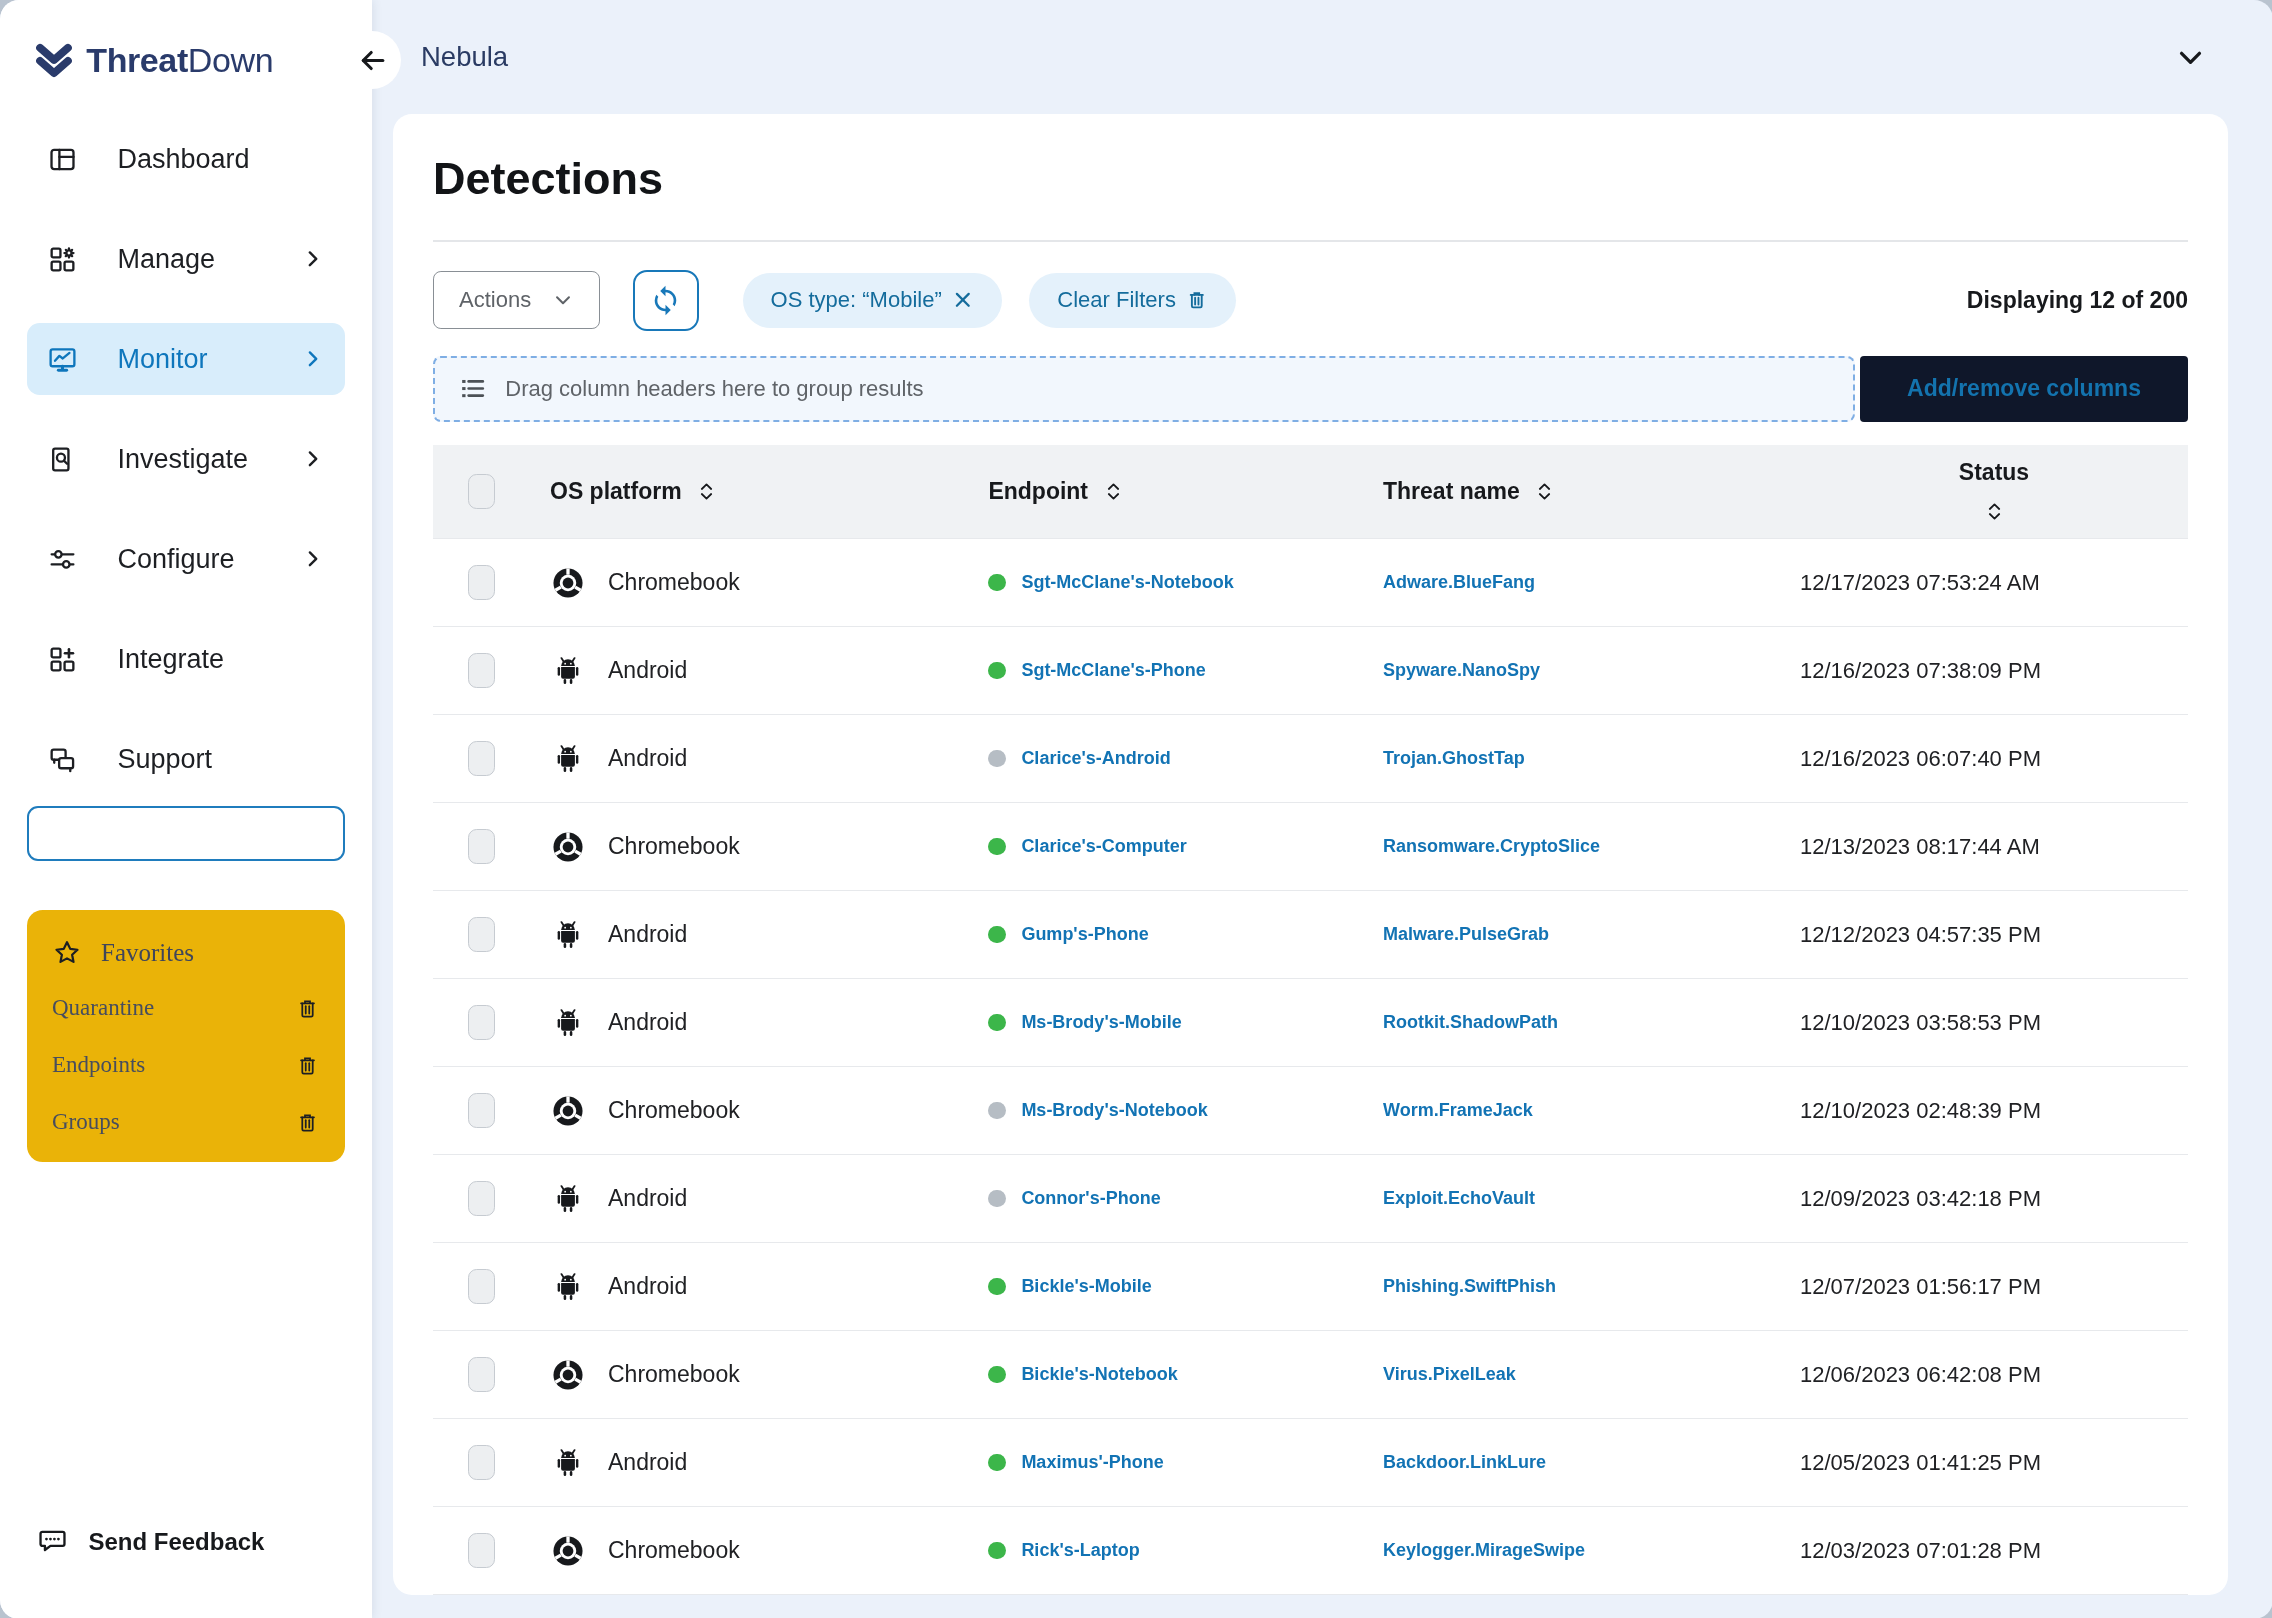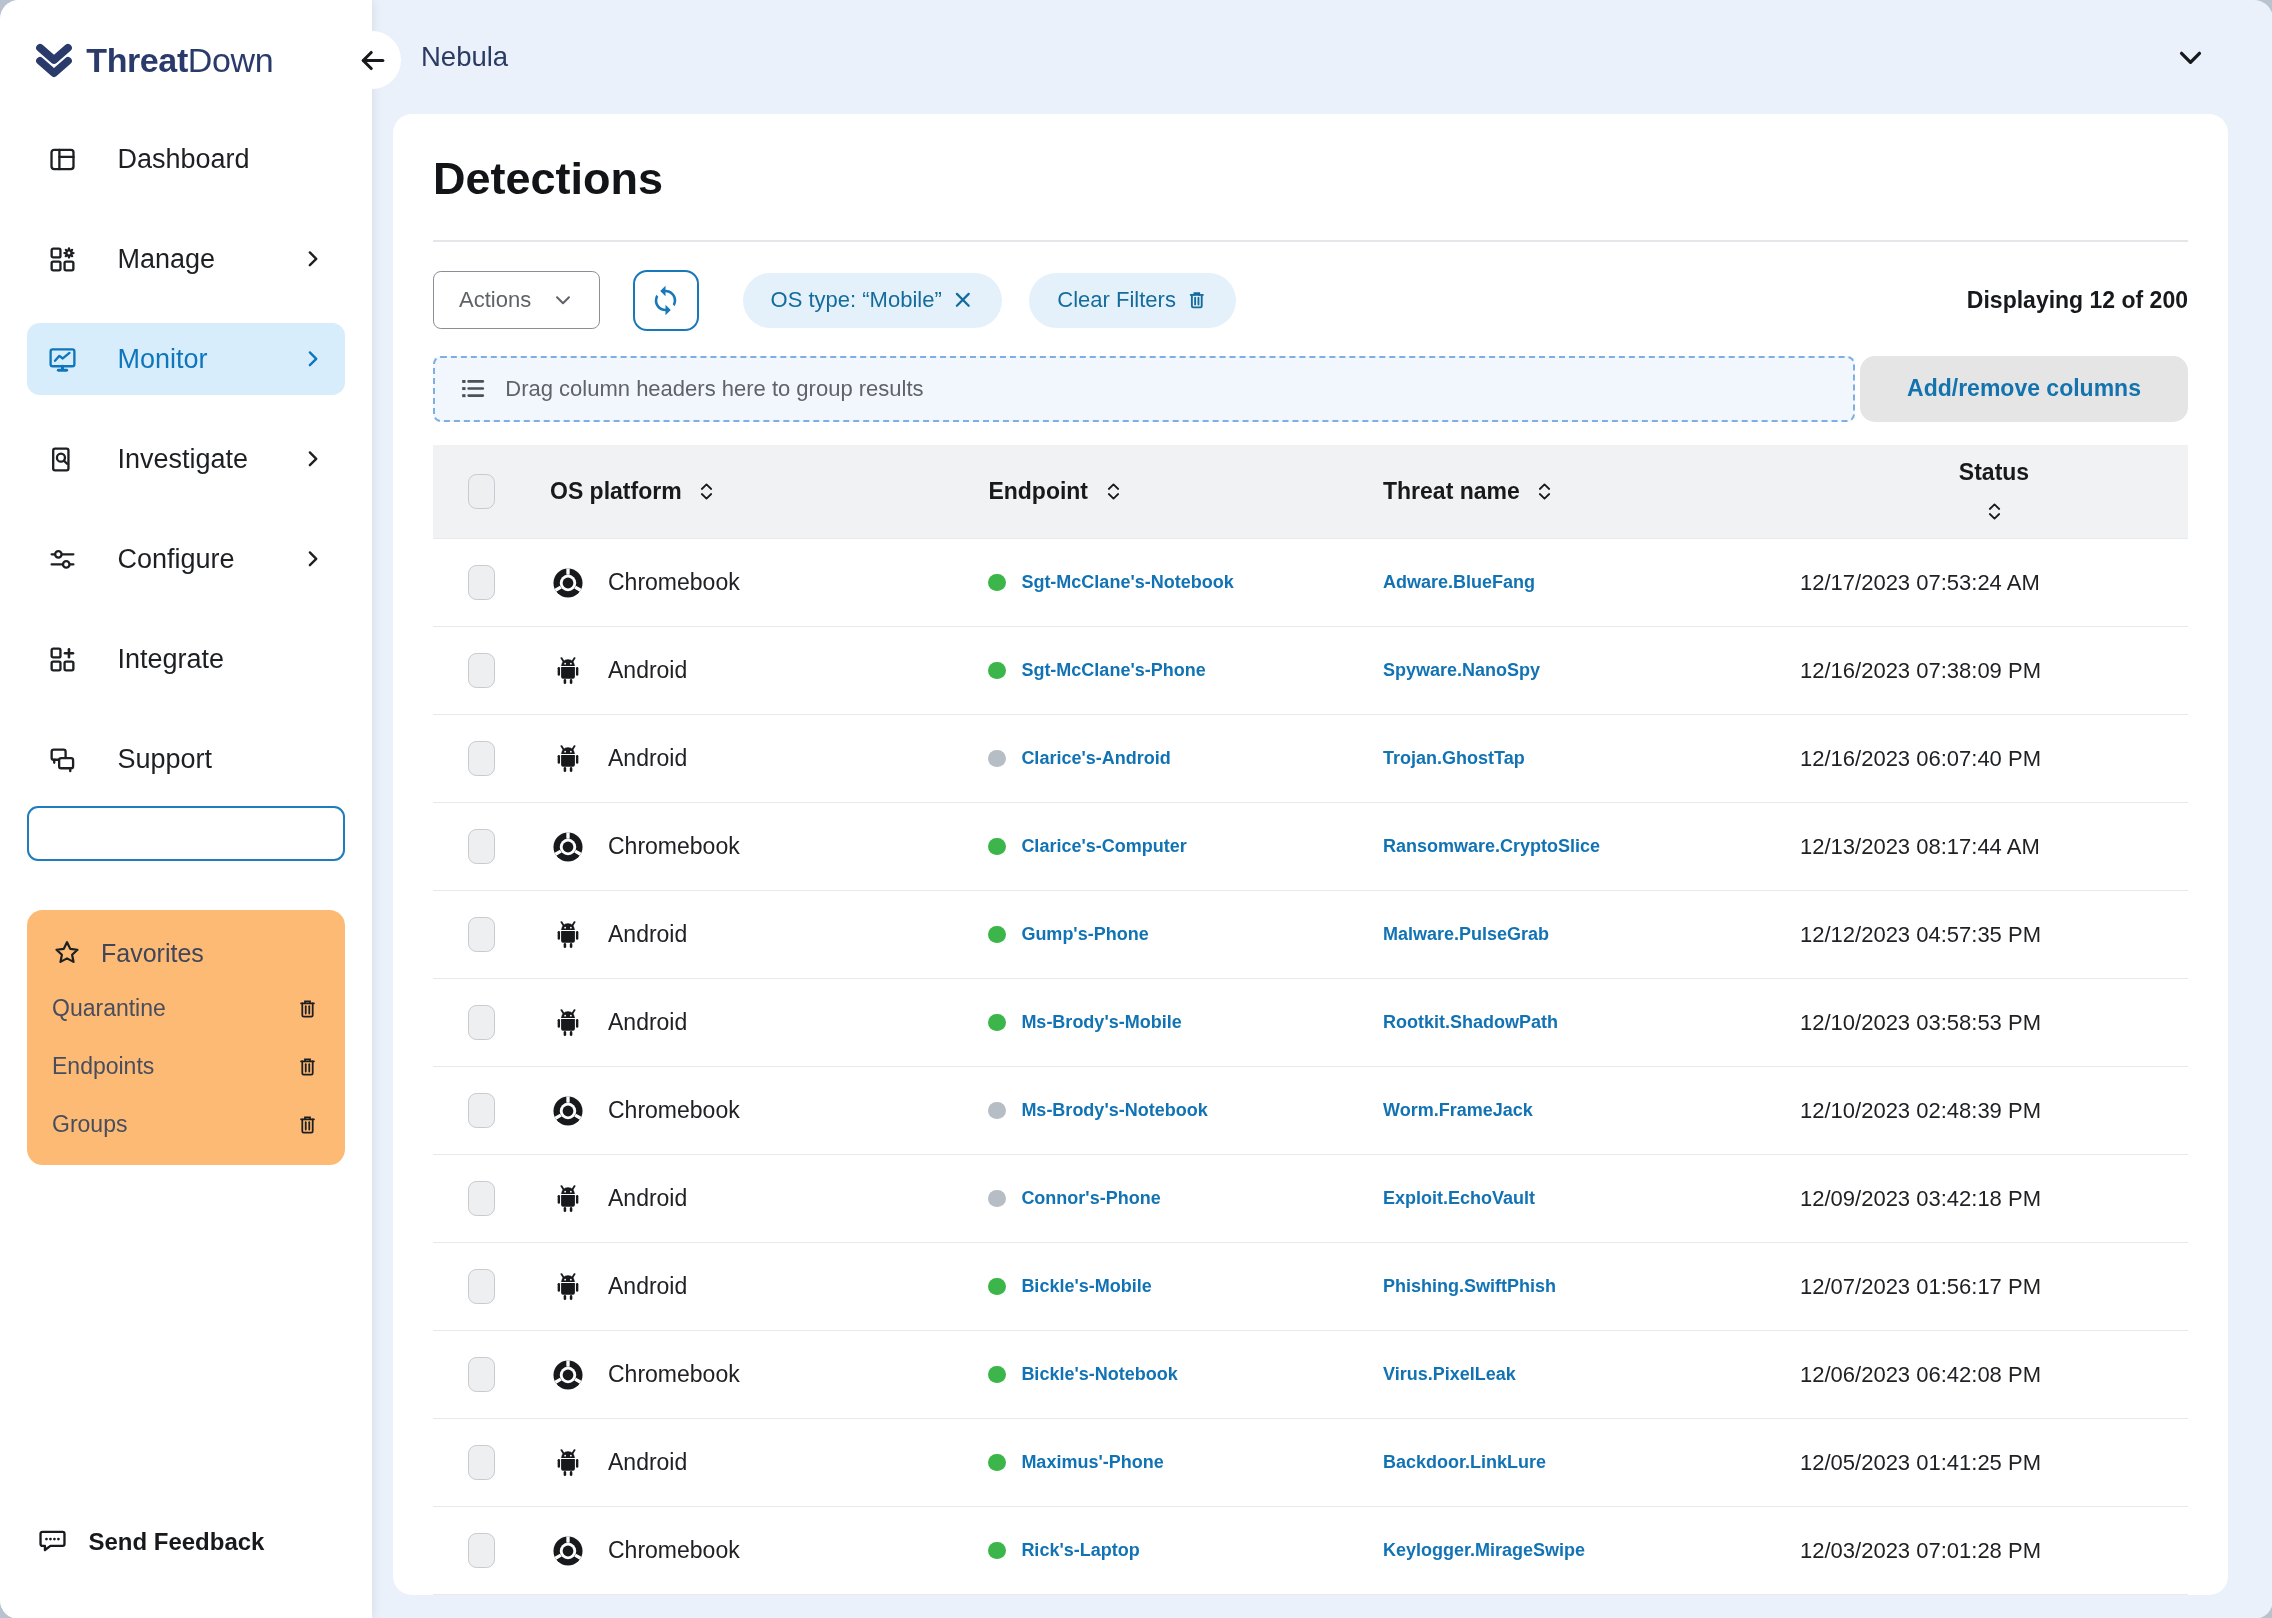--- a/index.html
+++ b/index.html
@@ -12,21 +12,21 @@
   .logo-row { margin-top:39px; display:flex; align-items:center; gap:11px; padding-left:6.3px; }
   .logo-mark { width:42px; height:42px; color:#2A3B6B; }
   .logo-text { font-size:34px; color:#2A3B6B; letter-spacing:-0.4px; }
   .logo-text b { font-weight:800; }
   .nav { margin-top:42px; display:flex; flex-direction:column; gap:28px; }
   .nav-item { height:72px; border-radius:12.6px; display:flex; align-items:center; gap:39px; padding:0 20.4px; font-size:27px; font-weight:400; color:#1d1f23; cursor:pointer; }
   .nav-item .nicon { width:31px; height:31px; flex:0 0 31px; display:flex; }
   .nav-item .chev { margin-left:auto; width:23.6px; height:23.6px; display:flex; }
   .nav-item.active { background:#D8EDFB; color:#0E76BC; }
   .side-search { margin-top:11px; height:55px; border:2.4px solid #1F7CBD; border-radius:11px; background:#fff; width:100%; font-size:22px; padding:0 15.7px; outline:none; color:#1d1f23; }
-  .favorites { margin-top:49px; background:#fdba74; border-radius:15.7px; padding:28px 25px 27px; }
+  .favorites { margin-top:49px; background:#eab308; border-radius:15.7px; padding:28px 25px 27px;font-family:Liberation Serif, serif; }
   .fav-title { display:flex; align-items:center; gap:19px; font-size:25px; font-weight:500; color:#40465A; }
   .fav-title .ficon { width:30px; height:30px; color:#1d1f23; display:flex; }
   .fav-list { margin-top:27px; display:flex; flex-direction:column; gap:31px; }
   .fav-item { display:flex; align-items:center; font-size:23px; color:#474D5E; }
   .fav-item .trash { margin-left:auto; width:25px; height:25px; color:#1d1f23; display:flex; cursor:pointer; }
   .feedback { margin-top:auto; margin-bottom:61px; display:flex; align-items:center; gap:19px; font-size:24px; font-weight:700; color:#17191c; padding-left:9.4px; cursor:pointer; }
   .feedback .ficon { width:33px; height:33px; display:flex; }
 
   
   .main { flex:1; position:relative; display:flex; flex-direction:column; min-width:0; }
@@ -46,21 +46,21 @@
   .btn-refresh { margin-left:33px; width:66px; height:61px; border:2.4px solid #1878B9; border-radius:14px; background:#fff; display:flex; align-items:center; justify-content:center; cursor:pointer; }
   .btn-refresh svg { width:35px; height:35px; }
   .chip { margin-left:44px; height:55px; padding:0 28px; border-radius:27.5px; background:#E4F1FB; color:#146C9C; font-size:22px; font-weight:500; display:flex; align-items:center; gap:9px; cursor:pointer; }
   .chip + .chip { margin-left:27px; }
   .chip svg { width:23.6px; height:23.6px; }
   .displaying { margin-left:auto; font-size:23px; font-weight:700; color:#17191c; }
 
   .groupbar { margin-top:25px; display:flex; height:66px; }
   .dropzone { flex:1; border:2.4px dashed #7FAEE4; border-radius:7.9px; background:#F2F7FD; display:flex; align-items:center; gap:17.3px; padding:0 22px; color:#5f6368; font-size:22px; }
   .dropzone .licon { width:31px; height:31px; display:flex; color:#4c5156; }
-  .addremove { width:328px; margin-left:4.7px; background:#e5e5e5; border-radius:15px; display:flex; align-items:center; justify-content:center; color:#1373AE; font-size:23px; font-weight:700; cursor:pointer; }
+  .addremove { width:328px; margin-left:4.7px; background:#0f172a; border-radius:4px; display:flex; align-items:center; justify-content:center; color:#1373AE; font-size:23px; font-weight:700; cursor:pointer; }
 
   .grid { display:grid; grid-template-columns:102px 440px 397px 409px 1fr; align-items:center; }
   .thead { margin-top:23.6px; background:#F0F2F4; height:93px; }
   .th { display:flex; align-items:center; gap:12.6px; font-size:23px; font-weight:700; color:#17191c; }
   .th .sort { width:25px; height:25px; display:flex; cursor:pointer; }
   .cell-cb { padding-left:35px; }
   .checkbox { width:27px; height:35px; border-radius:8.6px; background:#EDEFF1; border:1.6px solid #C6CBD1; cursor:pointer; }
   .trow { height:88px; border-top:1.6px solid #E7E9EC; }
   .cell-os { display:flex; align-items:center; gap:22px; padding-left:15px; font-size:23px; color:#202124; }
   .osicon { width:36px; height:36px; color:#17191c; display:flex; }

